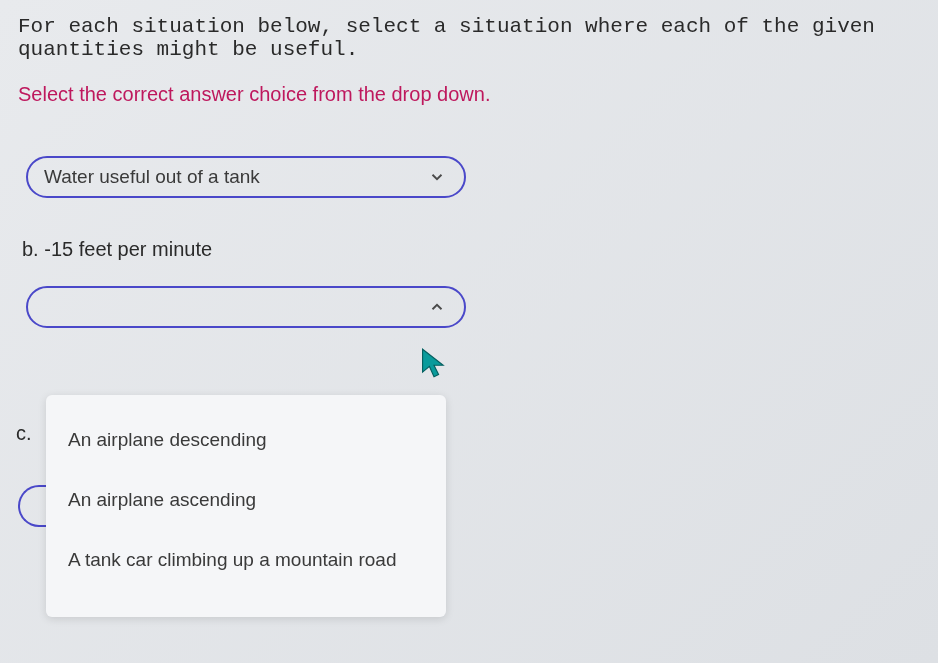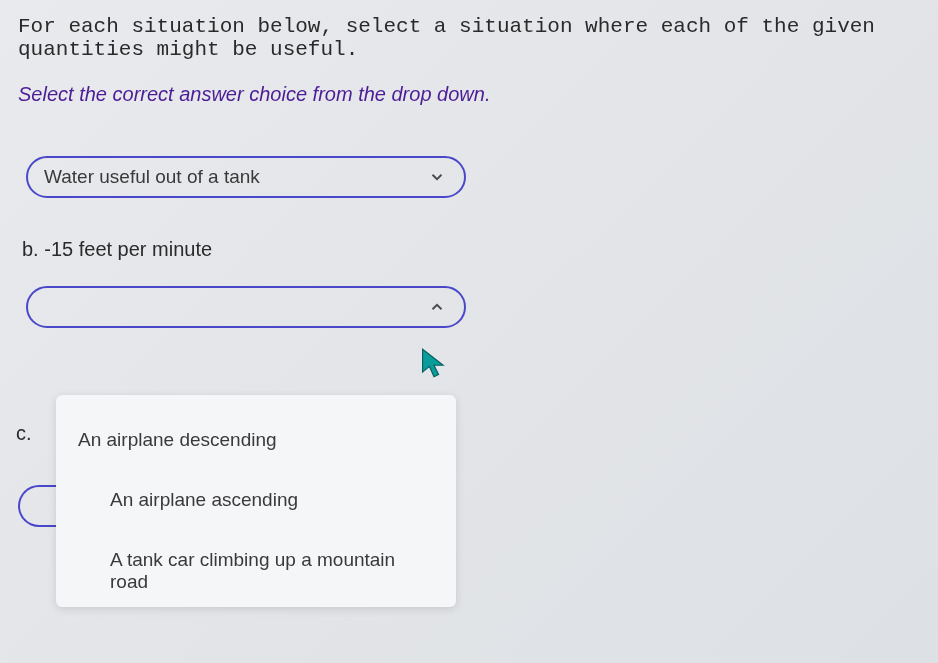--- a/index.html
+++ b/index.html
@@ -18,24 +18,23 @@
     }
     .instruction-1 {
       font-size: 21px;
       color: #2a2a2a;
       margin-bottom: 22px;
       font-weight: 400;
       font-family: Liberation Mono, monospace;
     }
     .instruction-2 {
       font-size: 20px;
-      color: #4c1d95;
+      color: #be185d;
       margin-bottom: 50px;
       font-weight: 400;
-      font-style: italic;
     }
     .question-block {
       margin-bottom: 40px;
     }
     .question-label {
       font-size: 20px;
       color: #2a2a2a;
       margin-bottom: 25px;
       font-weight: 400;
       padding-left: 4px;
@@ -74,37 +73,36 @@
     }
     .label-c {
       position: absolute;
       left: 16px;
       top: 422px;
       font-size: 20px;
       color: #2a2a2a;
     }
     .options-panel {
       position: absolute;
-      left: 56px;
+      left: 46px;
       top: 395px;
       width: 400px;
       background: #f5f6f8;
       border-radius: 6px;
       box-shadow: 0 2px 8px rgba(0,0,0,0.12);
-      padding: 20px 0 0 0;
+      padding: 20px 0 32px 0;
     }
     .option-item {
       padding: 14px 22px;
       font-size: 19px;
       color: #3a3a3a;
       cursor: pointer;
     }
     .option-item + .option-item {
       margin-top: 10px;
-      margin-left: 32px;
     }
     .hidden-dropdown-c {
       position: absolute;
       left: 18px;
       top: 485px;
       width: 52px;
       height: 42px;
       border: 2px solid #4a48c9;
       border-top-left-radius: 22px;
       border-bottom-left-radius: 22px;

